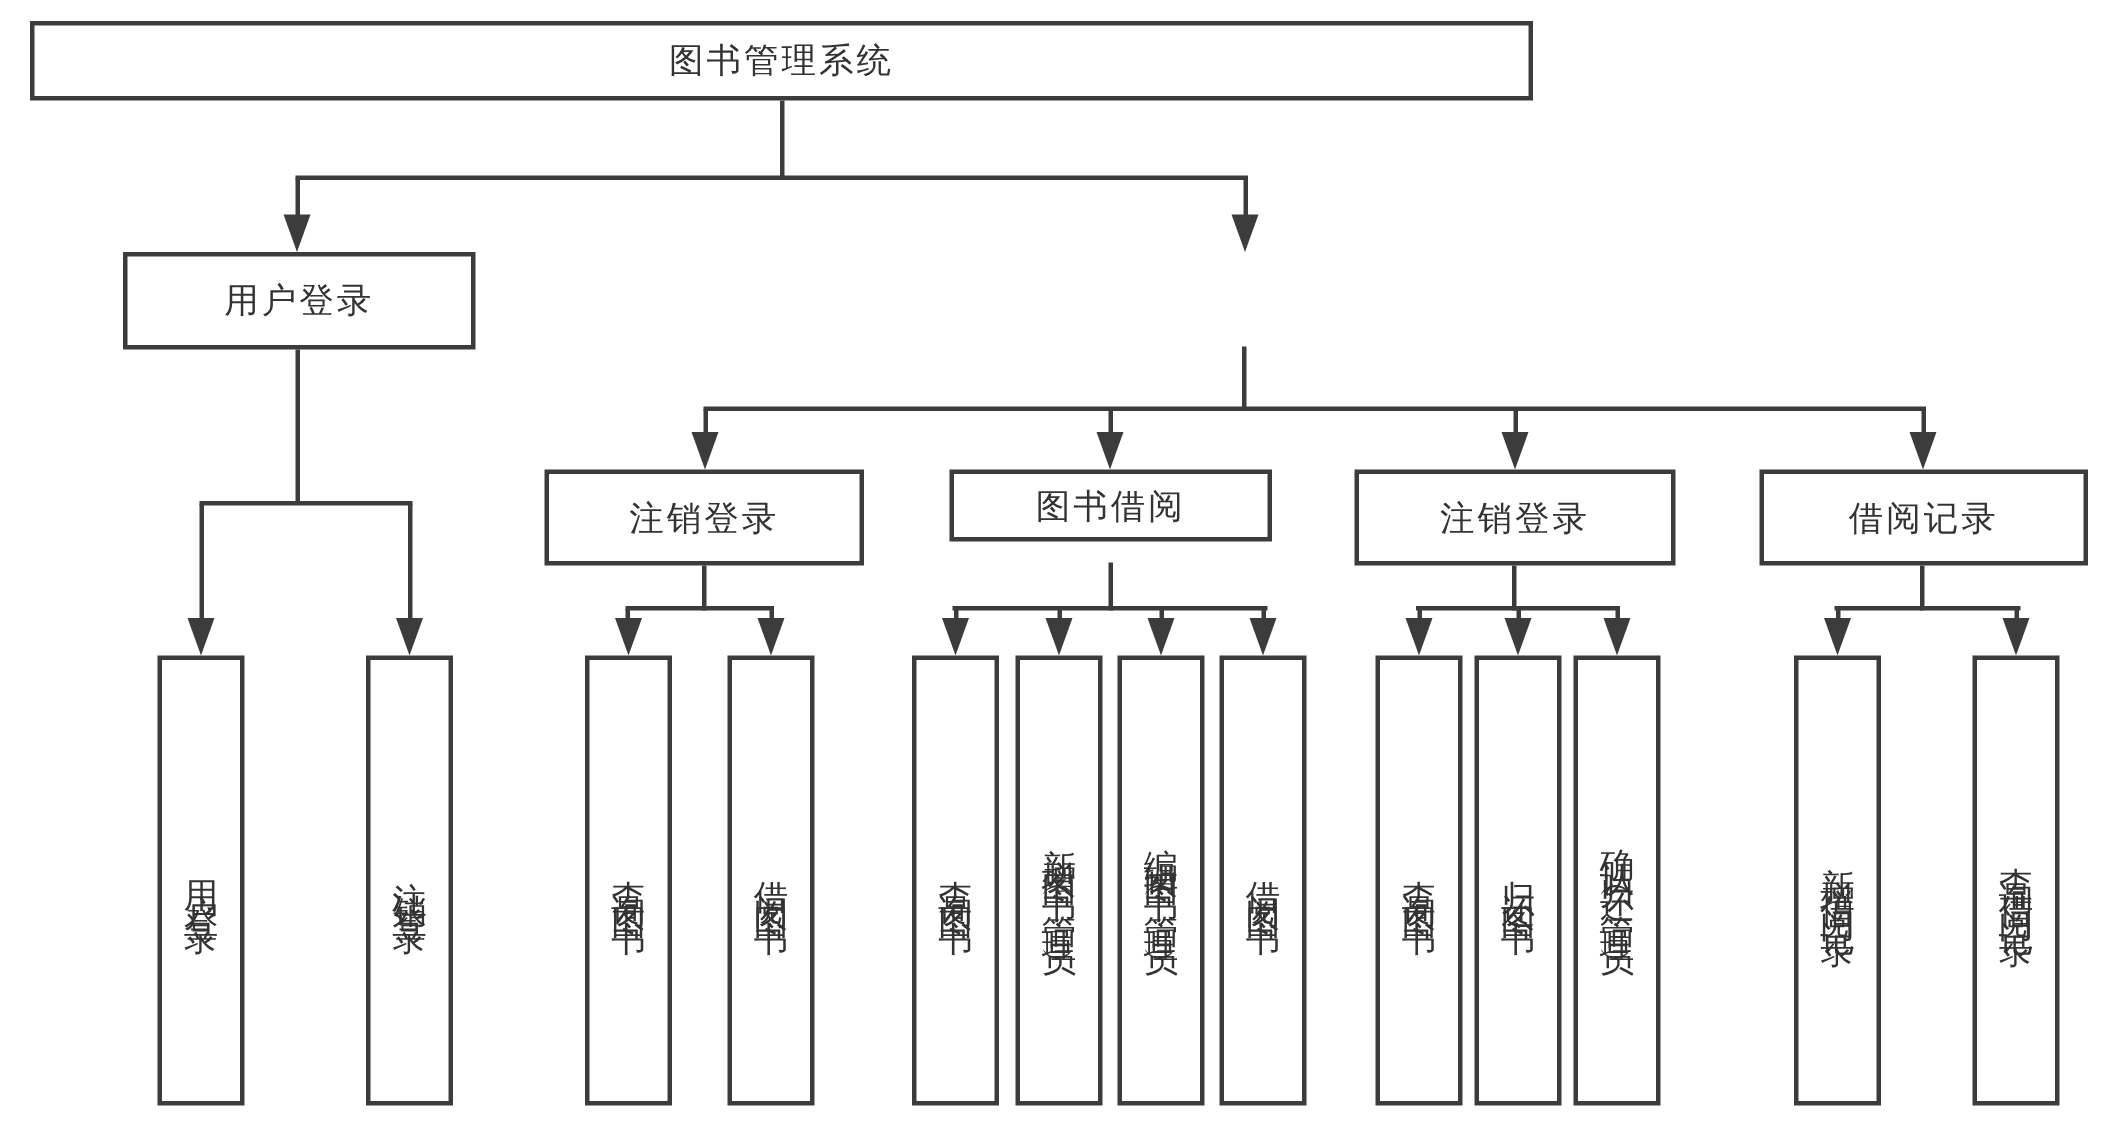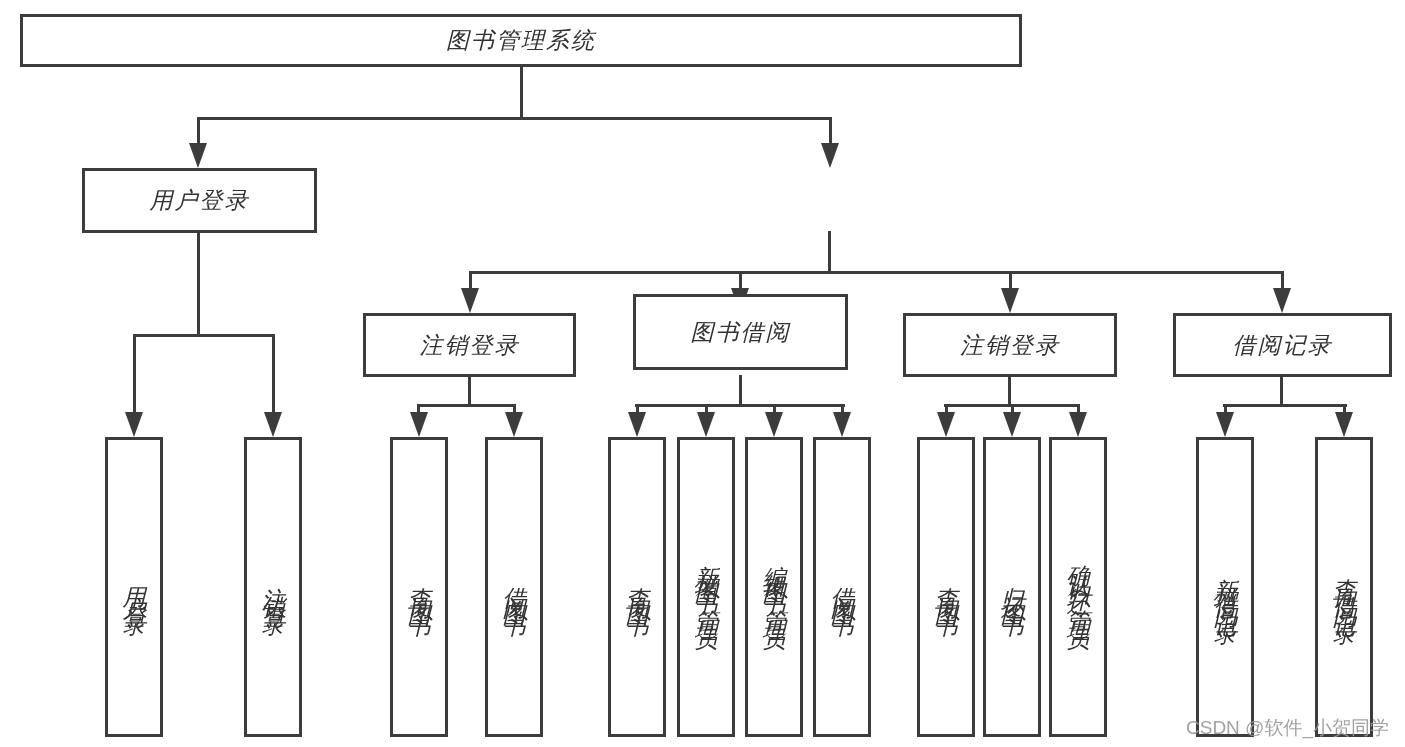--- a/index.html
+++ b/index.html
@@ -5,21 +5,21 @@
   * { margin:0; padding:0; box-sizing:border-box; }
   html,body { background:#ffffff; }
   body {
     width:1405px; height:747px; position:relative; overflow:hidden;
     font-family:"Liberation Sans","DejaVu Sans",sans-serif;
   }
   #canvas { position:absolute; left:0; top:0; width:1405px; height:747px; }
   .box {
     position:absolute; background:#ffffff; border:3px solid #3c3c3c;
     display:flex; align-items:center; justify-content:center;
-    color:#333333; z-index:2;font-style:italic;
+    color:#333333; z-index:2;
   }
   .hbox .lbl { font-size:23px; letter-spacing:2px; white-space:nowrap; }
   .vbox .vlbl {
     writing-mode:vertical-rl; text-orientation:mixed;
     font-size:23px; letter-spacing:9px; line-height:1;
   }
   .hline, .vline { position:absolute; background:#3c3c3c; z-index:1; }
   .hline { height:3px; }
   .vline { width:3px; }
   .arrow {
@@ -66,21 +66,21 @@
   <div class="vline" style="left:1009px;top:273px;height:18px"></div>
   <div class="vline" style="left:1281px;top:273px;height:18px"></div>
   <div class="arrow" style="left:461px;top:288px"></div>
   <div class="arrow" style="left:731px;top:288px"></div>
   <div class="arrow" style="left:1001px;top:288px"></div>
   <div class="arrow" style="left:1273px;top:288px"></div>
 
   <div class="box hbox" style="left:363px;top:313px;width:213px;height:64px">
     <span class="lbl">注销登录</span>
   </div>
-  <div class="box hbox" style="left:633px;top:294px;width:215px;height:76px">
+  <div class="box hbox" style="left:633px;top:313px;width:215px;height:48px">
     <span class="lbl">图书借阅</span>
   </div>
   <div class="box hbox" style="left:903px;top:313px;width:214px;height:64px">
     <span class="lbl">注销登录</span>
   </div>
   <div class="box hbox" style="left:1173px;top:313px;width:219px;height:64px">
     <span class="lbl">借阅记录</span>
   </div>
 
   <div class="vline" style="left:468px;top:375px;height:32px"></div>
@@ -154,15 +154,14 @@
     <span class="vlbl">确认归还（管理员）</span>
   </div>
 
   <div class="box vbox" style="left:1196px;top:437px;width:58px;height:300px">
     <span class="vlbl">新增借阅记录</span>
   </div>
   <div class="box vbox" style="left:1315px;top:437px;width:58px;height:300px">
     <span class="vlbl">查询借阅记录</span>
   </div>
 
-  <div class="watermark">CSDN @软件_小贺同学</div>
 
 </div>
 
 </body></html>

